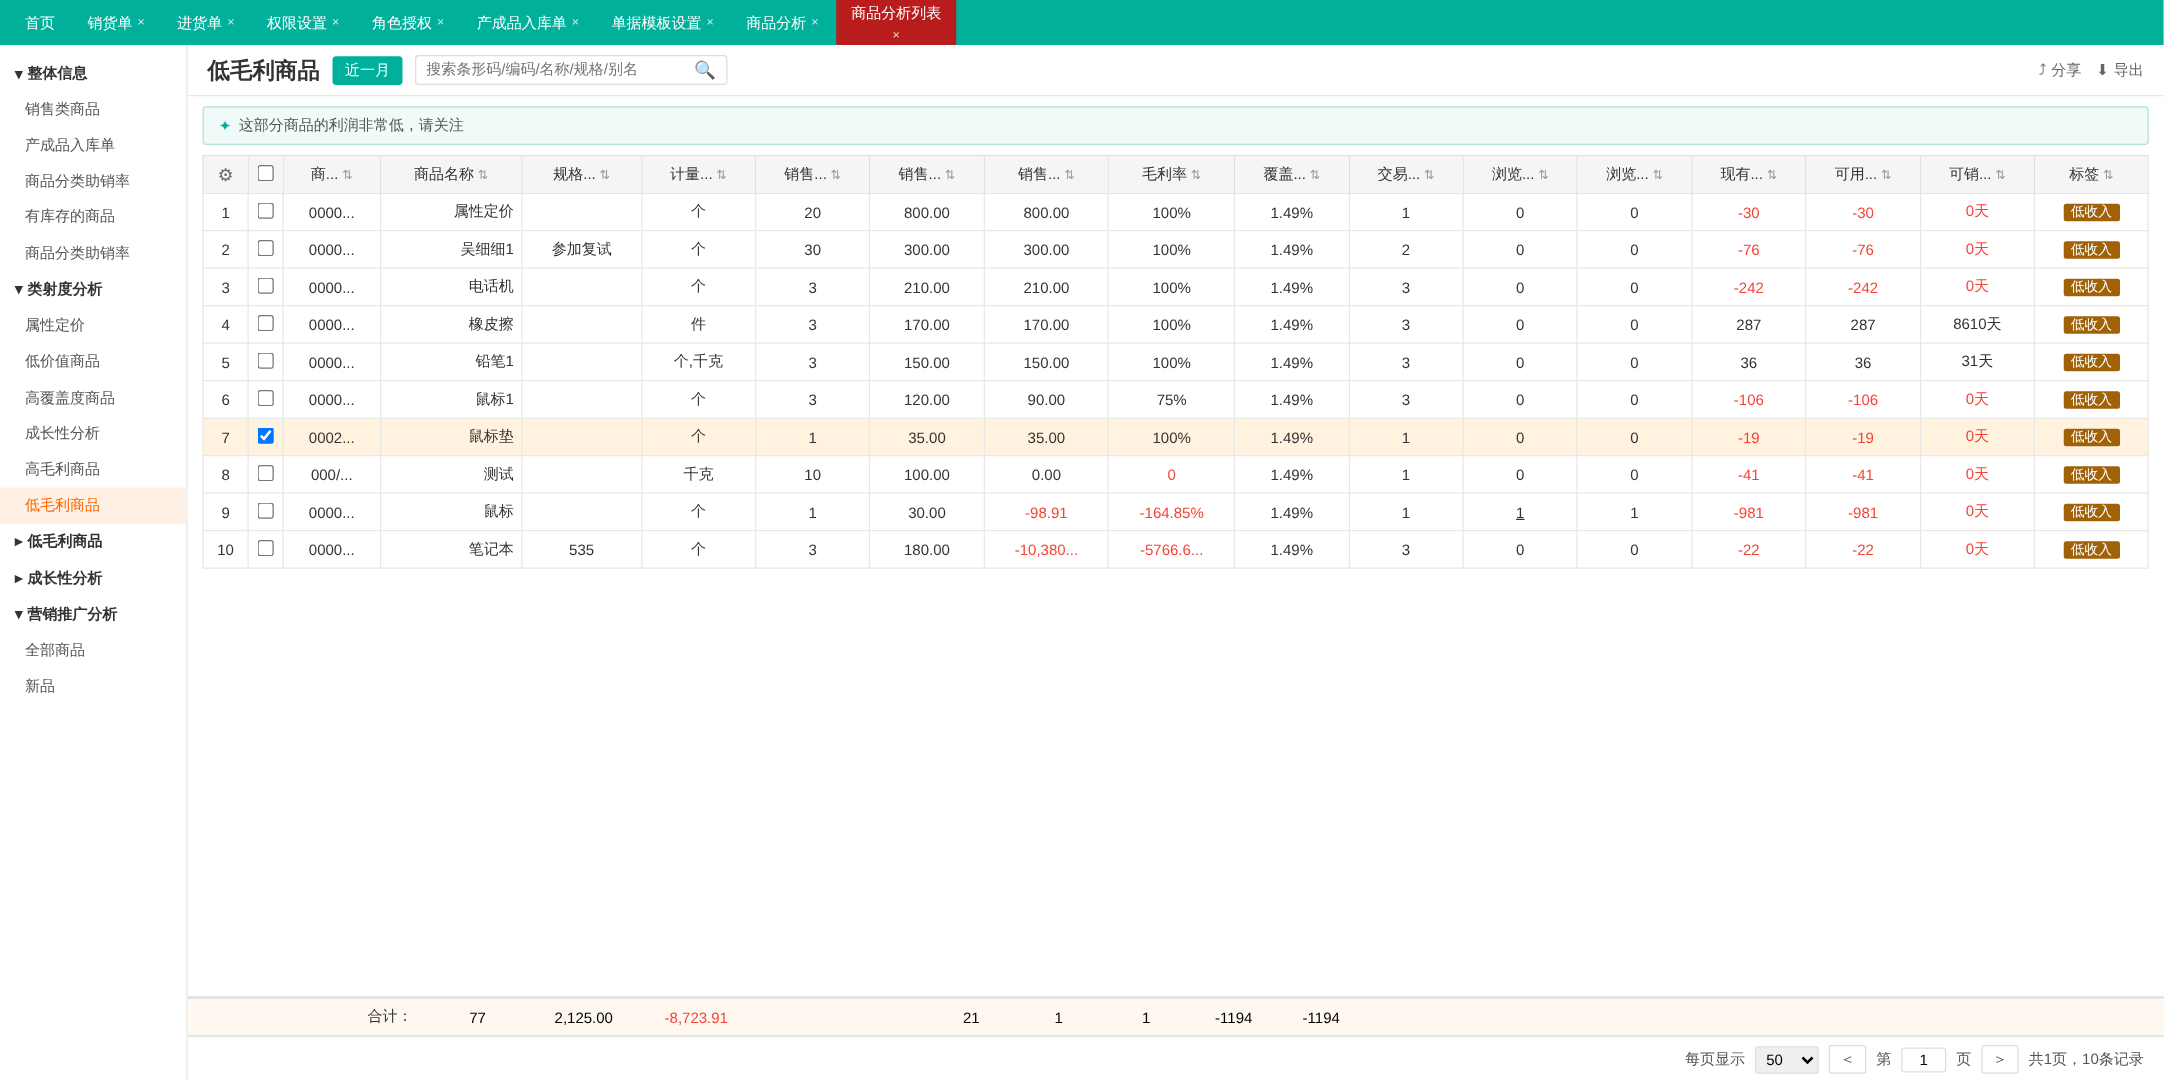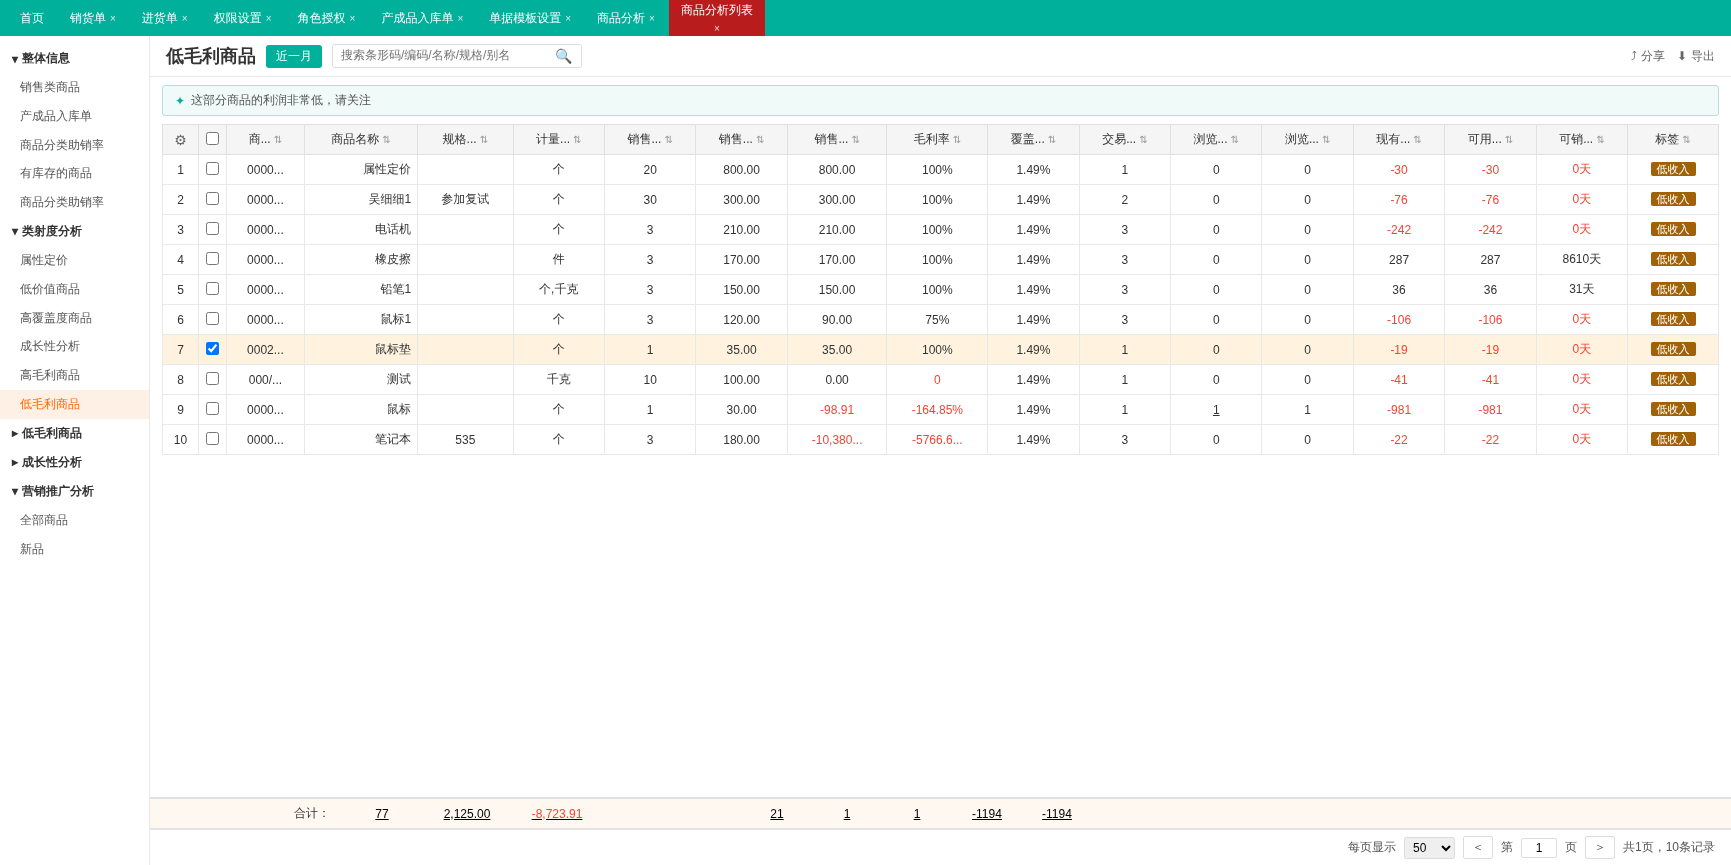--- a/index.html
+++ b/index.html
@@ -205,21 +205,20 @@
       width: 180px;
       color: #333;
       font-weight: 500;
       text-align: right;
       padding-right: 12px;
     }
     .total-cells {
       display: flex;
       flex: 1;
       gap: 0;
-      text-decoration: underline;
     }
 
     
     .pagination {
       display: flex;
       align-items: center;
       justify-content: flex-end;
       padding: 6px 16px;
       border-top: 1px solid #e8e8e8;
       gap: 8px;

